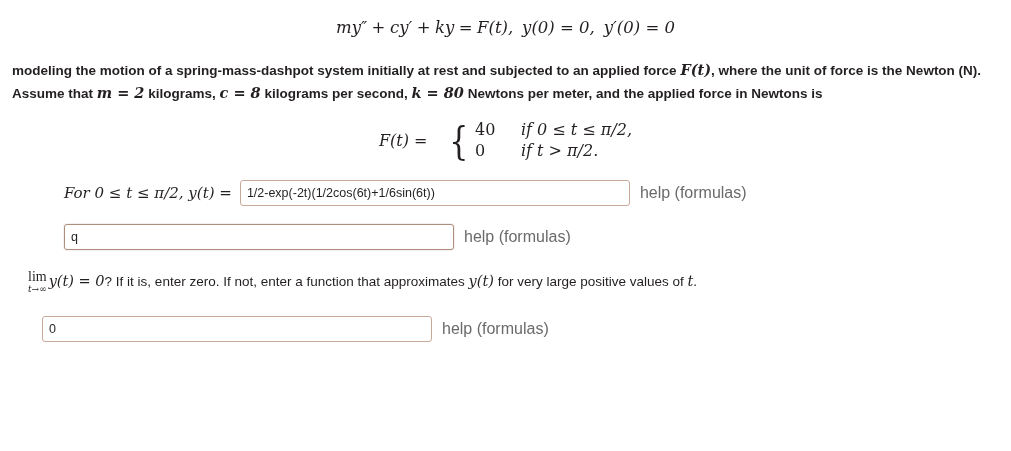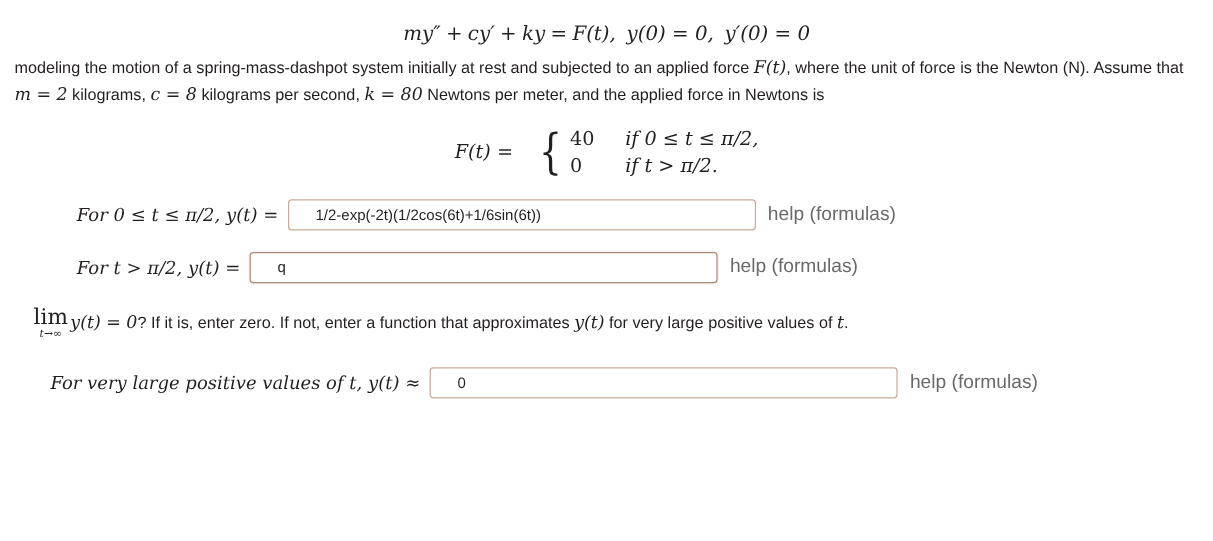--- a/index.html
+++ b/index.html
@@ -42,24 +42,25 @@
   .eq-center {
     text-align: center;
     margin-top: 18px;
     font-size: 16px;
   }
   .eq-center .math,
   .eq-center .mathup {
     font-size: 16.5px;
   }
   .para {
-    margin-top: 8px;
+    margin-top: 22px;
     margin-left: 4px;
     line-height: 1.55;
     font-size: 13.5px;
+    font-weight: bold;
   }
   .para .math { font-size: 14.5px; }
   .piecewise-wrap {
     display: flex;
     justify-content: center;
     margin-top: 14px;
   }
   .piecewise {
     display: flex;
     align-items: center;
@@ -116,21 +117,21 @@
     white-space: nowrap;
     margin-right: 8px;
   }
   input.ansbox {
     font-family: "Liberation Sans", sans-serif;
     font-size: 12.5px;
     color: #231f20;
     border: 1px solid #c9a99a;
     border-radius: 3px;
     background: #ffffff;
-    padding: 4px 22px;
+    padding: 4px 6px;
     box-sizing: border-box;
     height: 26px;
     outline: none;
   }
   input.ansbox.focused {
     border: 1px solid #b08c7d;
     box-shadow: 0 0 0 1px rgba(180,140,120,0.12);
   }
   .box-a1 { width: 390px; }
   .box-a2 { width: 390px; }
@@ -144,21 +145,21 @@
   }
   .limit-inline {
     display: inline-flex;
     flex-direction: column;
     align-items: center;
     vertical-align: middle;
     font-family: "DejaVu Serif", serif;
     line-height: 1;
     margin: 0 2px;
   }
-  .limit-main { font-style: normal; font-size: 18px; }
+  .limit-main { font-style: normal; font-size: 14px; font-family: Liberation Serif, serif; }
   .limit-sub { font-size: 9px; font-style: italic; margin-top: 1px; }
   .nowrap { white-space: nowrap; }
 </style>
 </head>
 <body>
 
 <div class="page">
 
 
   <div class="line eq-center">
@@ -195,31 +196,29 @@
   </div>
 
 
   <div class="answer-row">
     <span class="answer-label math">For 0 ≤ t ≤ π/2,  y(t) =</span>
     <input class="ansbox box-a1" type="text" value="1/2-exp(-2t)(1/2cos(6t)+1/6sin(6t))" style="">
     <span class="help">help (formulas)</span>
   </div>
 
   <div class="answer-row">
-    <span class="answer-label math">For t &gt; π/2,  y(t) =</span>
     <input class="ansbox box-a2 focused" type="text" value="q" style="">
     <span class="help">help (formulas)</span>
   </div>
 
   <div class="qa">
     <span class="limit-inline">
         <span class="limit-main">lim</span>
         <span class="limit-sub">t→∞</span>
       </span><span class="math">y(t) = 0</span><span>? If it is, enter zero. If not, enter a function that approximates </span><span class="math">y(t)</span><span> for very large positive values of </span><span class="math">t</span><span>.</span>
   </div>
 
   <div class="answer-row indented-b">
-    <span class="answer-label math">For very large positive values of t, y(t) ≈</span>
     <input class="ansbox box-b1" type="text" value="0" style="">
     <span class="help">help (formulas)</span>
   </div>
 
 </div>
 
 </body></html>

